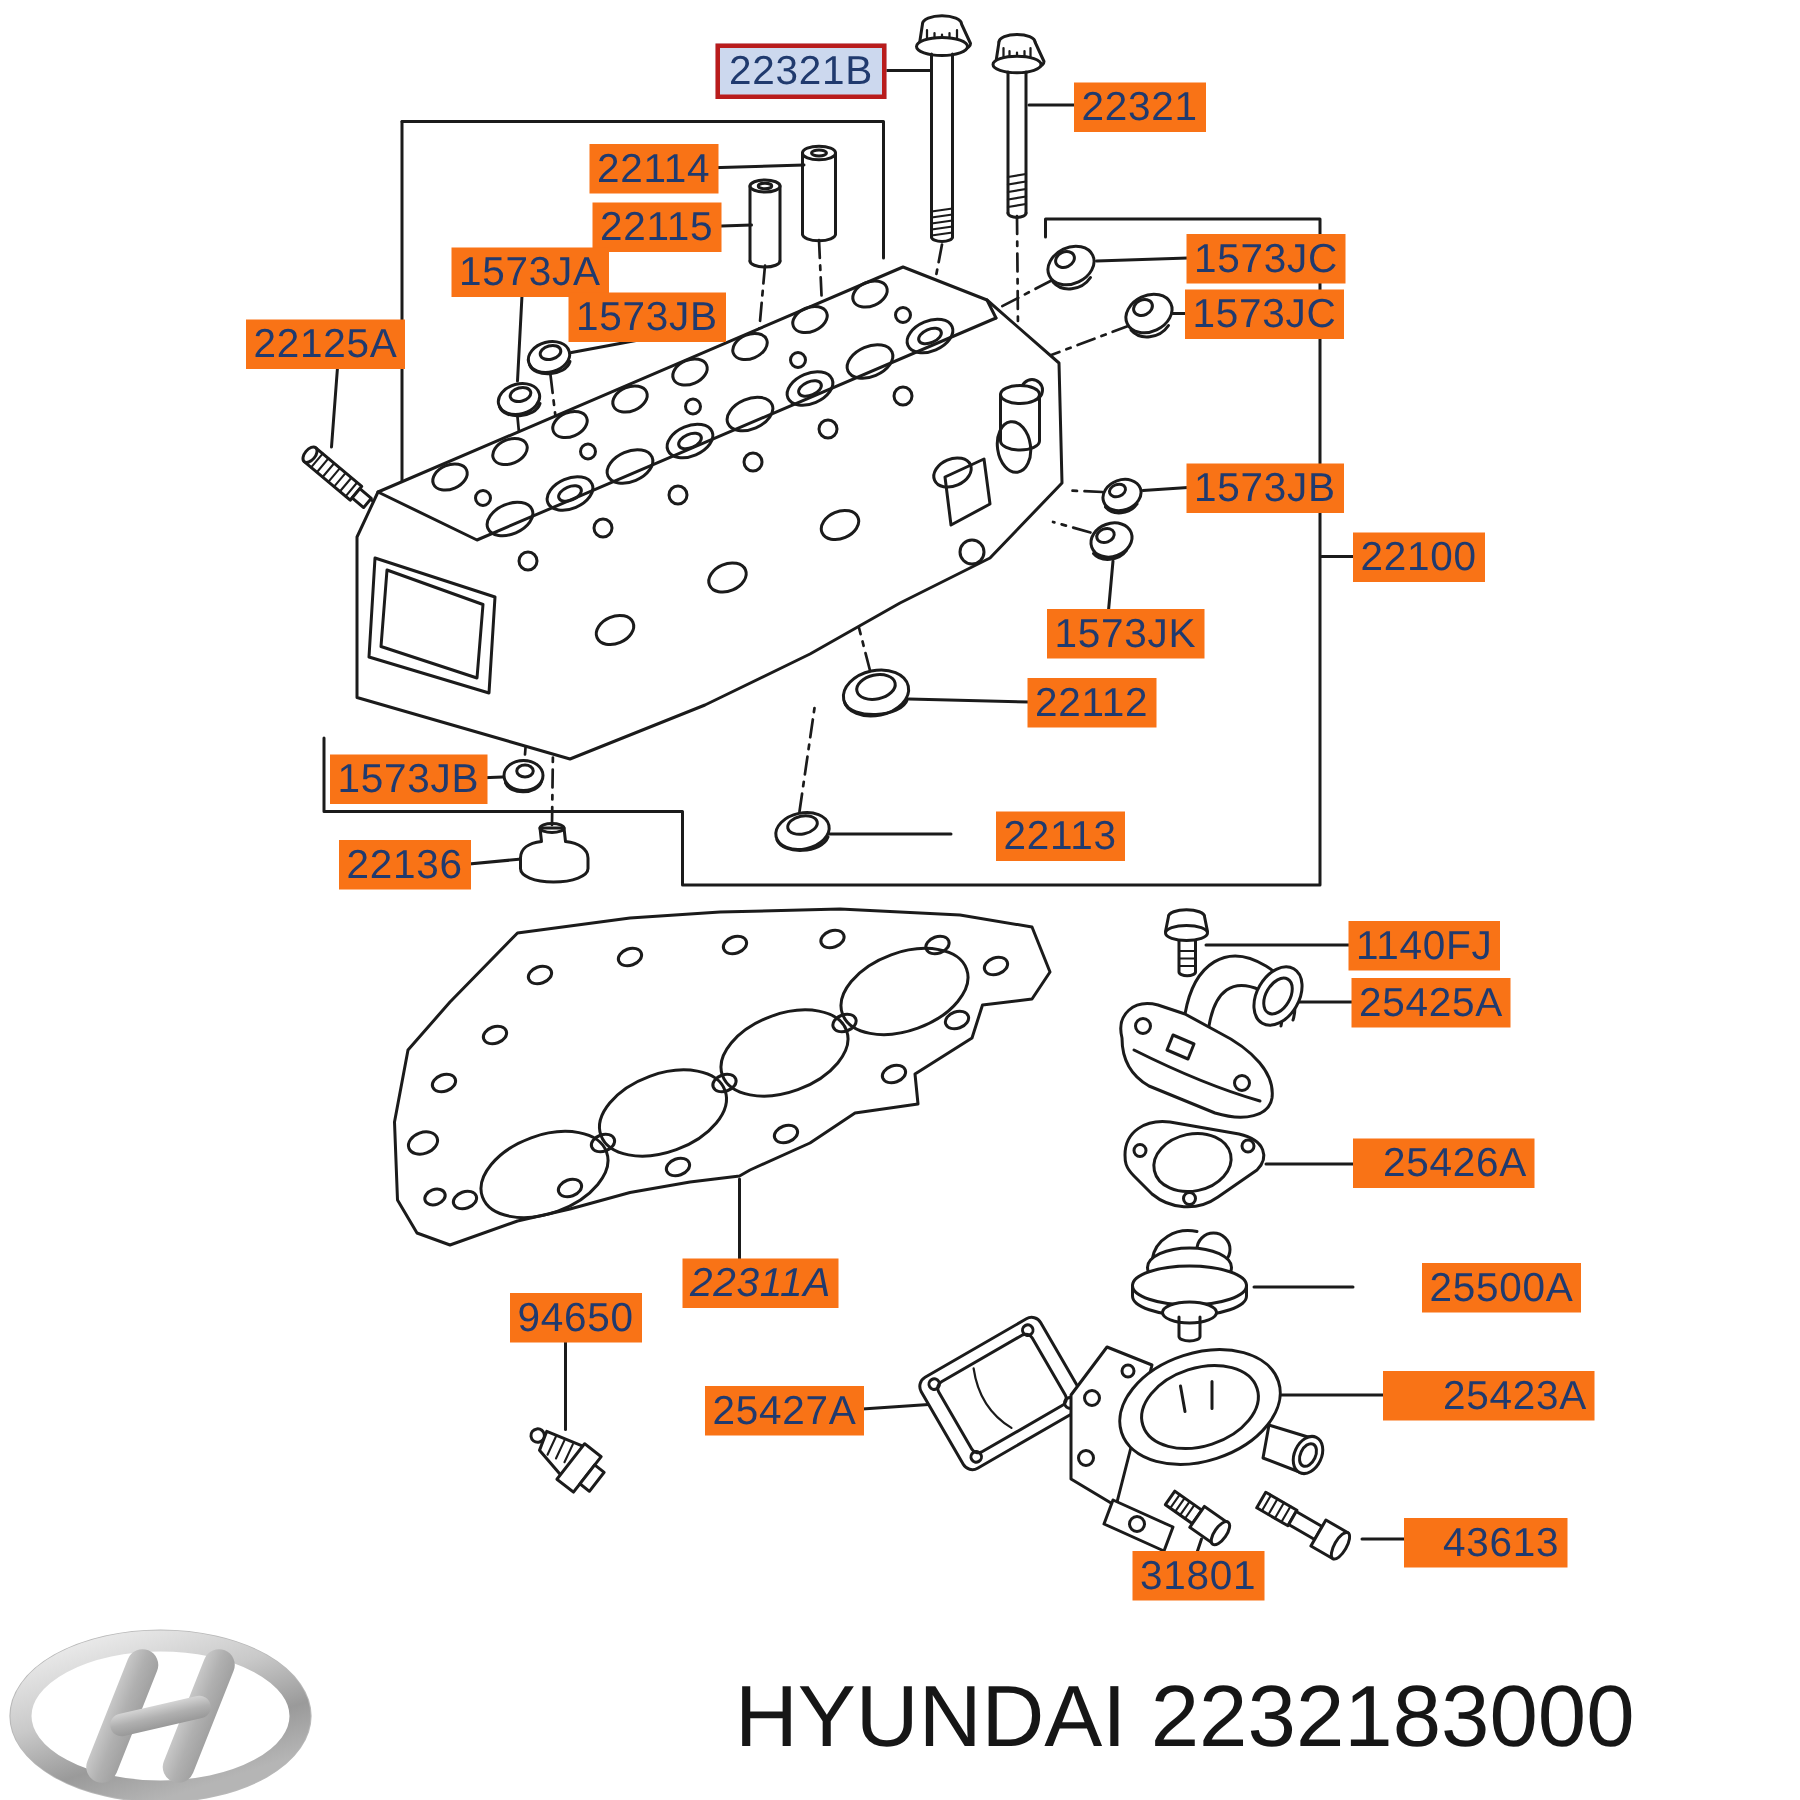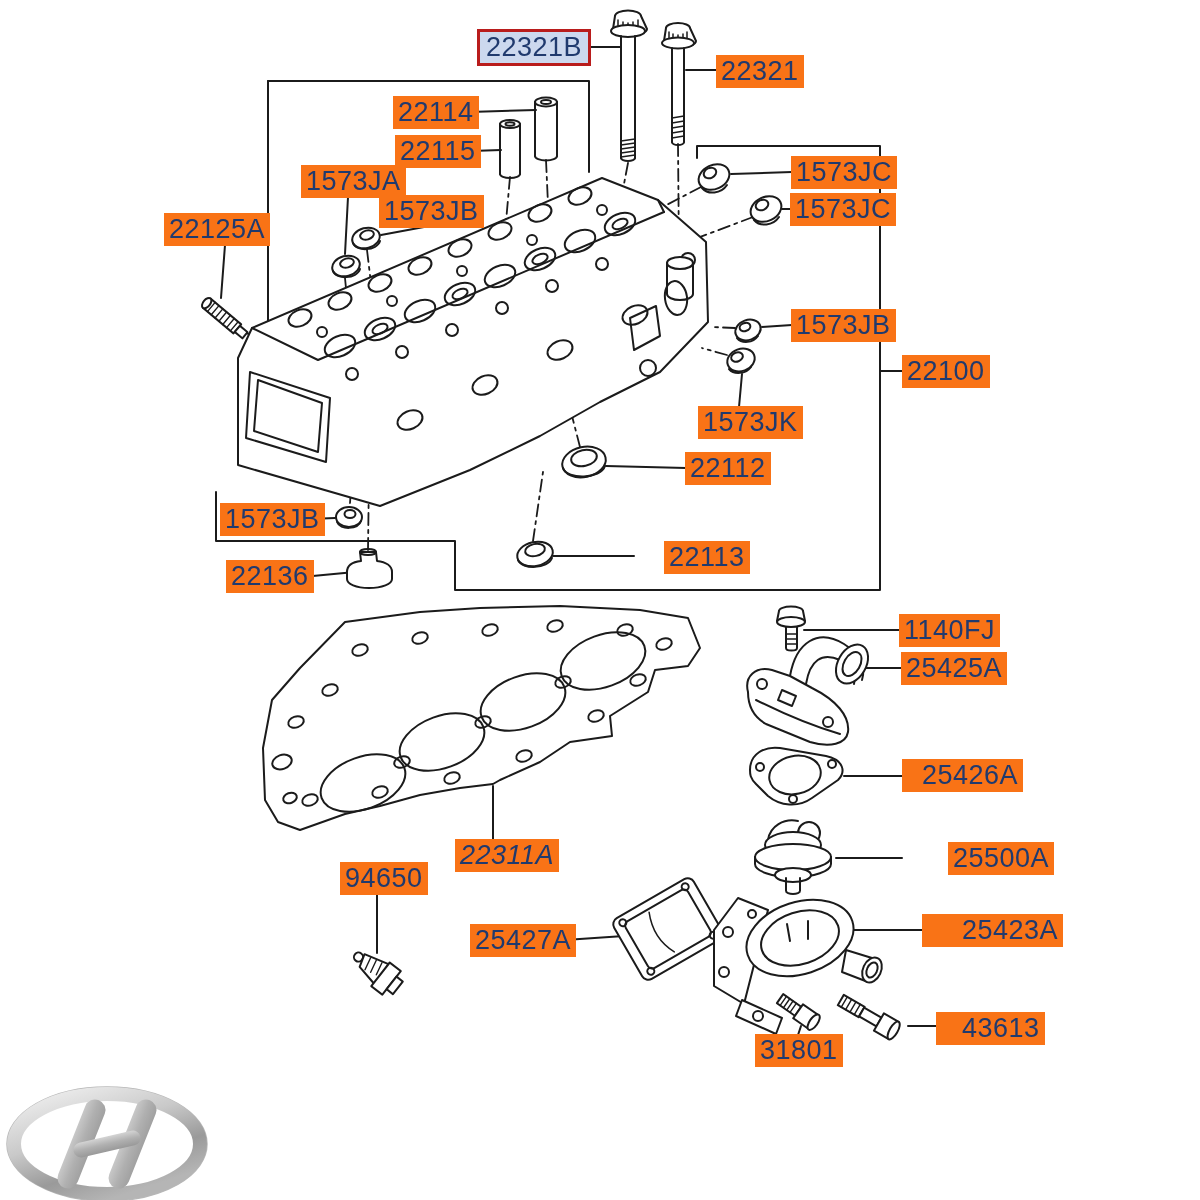--- a/index.html
+++ b/index.html
@@ -403,14 +403,15 @@
 <div class="plabel" style="left:901px;top:652px;">25425A</div>
 <div class="plabel" style="left:902px;top:759px;padding-left:20px;">25426A</div>
 <div class="plabel" style="left:455px;top:839px;font-style:italic;">22311A</div>
 <div class="plabel" style="left:901px;top:842px;margin-left:47px;">25500A</div>
 <div class="plabel" style="left:340px;top:862px;">94650</div>
 <div class="plabel" style="left:470px;top:924px;">25427A</div>
 <div class="plabel" style="left:922px;top:914px;padding-left:40px;">25423A</div>
 <div class="plabel" style="left:936px;top:1012px;padding-left:26px;">43613</div>
 <div class="plabel" style="left:755px;top:1034px;">31801</div>
 
+<div id="footer-text"><span>HYUNDAI</span>&nbsp;<span>2232183000</span></div>
 
 </div>
 
 </body></html>

